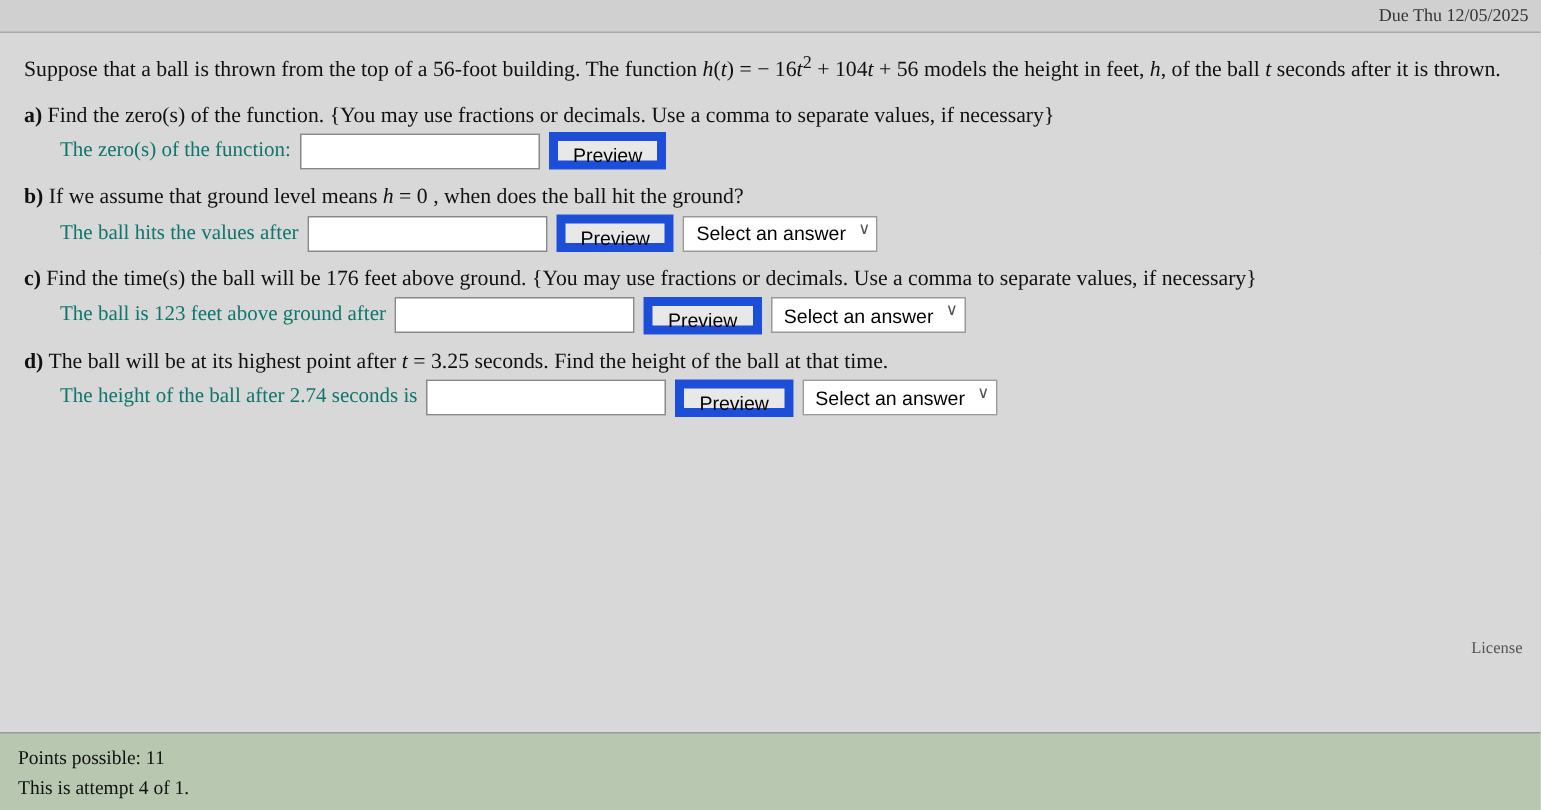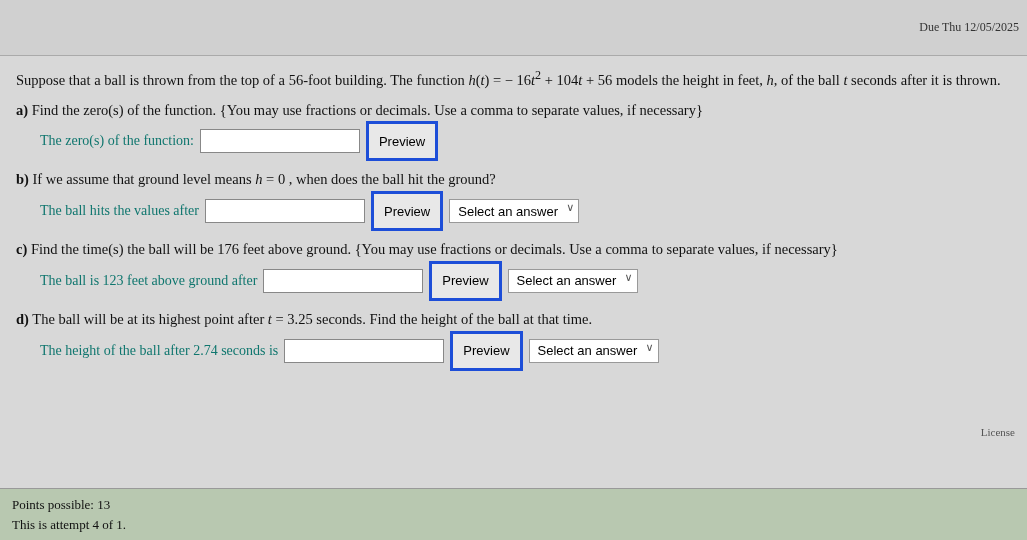--- a/index.html
+++ b/index.html
@@ -11,21 +11,21 @@
       height: 540px;
       overflow: hidden;
       display: flex;
       flex-direction: column;
     }
     .top-bar {
       background: #d0d0d0;
       text-align: right;
       font-size: 12px;
       color: #333;
-      padding: 20px 8px;
+      padding: 3px 8px;
       border-bottom: 1px solid #aaa;
     }
     .main-content {
       background: #d8d8d8;
       flex: 1;
       padding: 10px 16px 6px 16px;
       display: flex;
       flex-direction: column;
       gap: 8px;
       position: relative;
@@ -59,25 +59,25 @@
     input[type="text"] {
       border: 1px solid #888;
       background: #fff;
       height: 24px;
       width: 160px;
       padding: 2px 4px;
       font-size: 13px;
     }
     .preview-btn {
       background: #e8e8e8;
-      border: 3px solid #1d4ed8;
+      border: 6px solid #1d4ed8;
       padding: 2px 10px;
       font-size: 13px;
       cursor: pointer;
-      height: 40px;
+      height: 25px;
       white-space: nowrap;
     }
     .select-answer {
       background: #fff;
       border: 1px solid #999;
       padding: 2px 8px;
       font-size: 13px;
       cursor: pointer;
       height: 24px;
       appearance: none;
@@ -193,15 +193,15 @@
           <option>Select an answer</option>
         </select>
       </div>
     </div>
   </div>
 
   <span class="license-text">License</span>
 </div>
 
 <div class="bottom-bar">
-  <div>Points possible: 13</div>
+  <div>Points possible: 11</div>
   <div>This is attempt 4 of 1.</div>
 </div>
 
 </body></html>

